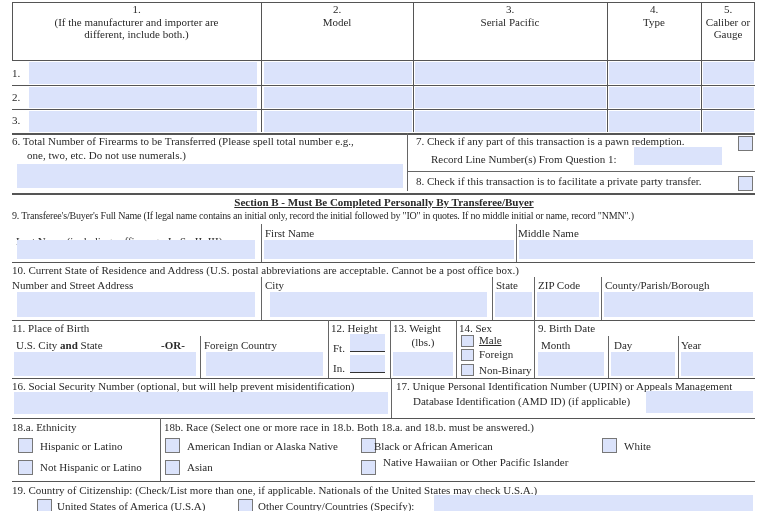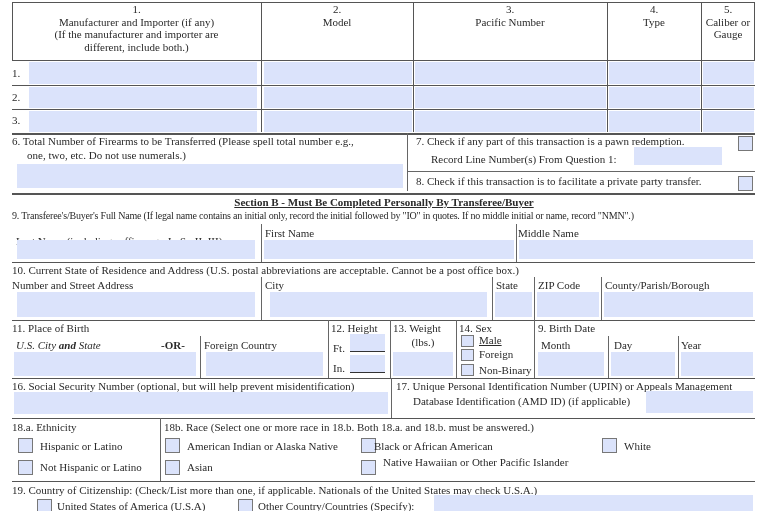--- a/index.html
+++ b/index.html
@@ -27,31 +27,30 @@
   <div class="vline" style="left:261px; top:2px; height:130px;"></div>
   <div class="vline" style="left:413px; top:2px; height:130px;"></div>
   <div class="vline" style="left:607px; top:2px; height:130px;"></div>
   <div class="vline" style="left:701px; top:2px; height:130px;"></div>
   <div class="vline" style="left:754px; top:2px; height:58px;"></div>
   <div class="hline" style="left:12px; top:2px; width:743px;"></div>
   <div class="hline" style="left:12px; top:60px; width:743px;"></div>
 
   <div class="txt ctr" style="left:12px; top:3px; width:249px;">
     <div>1.</div>
-    <div>Manufacturer and Importer (if any)</div>
     <div>(If the manufacturer and importer are</div>
     <div>different, include both.)</div>
   </div>
   <div class="txt ctr" style="left:261px; top:3px; width:152px;">
     <div>2.</div>
     <div>Model</div>
   </div>
   <div class="txt ctr" style="left:413px; top:3px; width:194px;">
     <div>3.</div>
-    <div>Pacific Number</div>
+    <div>Serial Pacific</div>
   </div>
   <div class="txt ctr" style="left:607px; top:3px; width:94px;">
     <div>4.</div>
     <div>Type</div>
   </div>
   <div class="txt ctr" style="left:701px; top:3px; width:54px;">
     <div>5.</div>
     <div>Caliber or</div>
     <div>Gauge</div>
   </div>
@@ -120,21 +119,21 @@
 <div class="vline thin" style="left:601px; top:277px; height:43px;"></div>
 <div class="txt" style="left:605px; top:279px;">County/Parish/Borough</div>
 <div class="abs fill" style="left:17px; top:292px; width:238px; height:25px;"></div>
 <div class="abs fill" style="left:270px; top:292px; width:217px; height:25px;"></div>
 <div class="abs fill" style="left:495px; top:292px; width:37px; height:25px;"></div>
 <div class="abs fill" style="left:537px; top:292px; width:62px; height:25px;"></div>
 <div class="abs fill" style="left:604px; top:292px; width:149px; height:25px;"></div>
 <div class="hline" style="left:12px; top:320px; width:743px;"></div>
 
 <div class="txt" style="left:12px; top:322px;">11.  Place of Birth</div>
-<div class="txt" style="left:16px; top:339px;font-style:italic;"><span>U.S. City </span><span class="bold">and</span><span> State</span></div>
+<div class="txt" style="left:16px; top:339px;"><span>U.S. City </span><span class="bold">and</span><span> State</span></div>
 <div class="txt bold" style="left:161px; top:339px;">-OR-</div>
 <div class="vline thin" style="left:200px; top:336px; height:42px;"></div>
 <div class="txt" style="left:204px; top:339px;">Foreign Country</div>
 <div class="abs fill" style="left:14px; top:352px; width:182px; height:24px;"></div>
 <div class="abs fill" style="left:206px; top:352px; width:117px; height:24px;"></div>
 
 <div class="vline thin" style="left:328px; top:320px; height:58px;"></div>
 <div class="txt" style="left:331px; top:322px;">12.  Height</div>
 <div class="txt" style="left:333px; top:342px;">Ft.</div>
 <div class="abs fill" style="left:350px; top:334px; width:35px; height:18px; border-bottom:1px solid #333;"></div>

